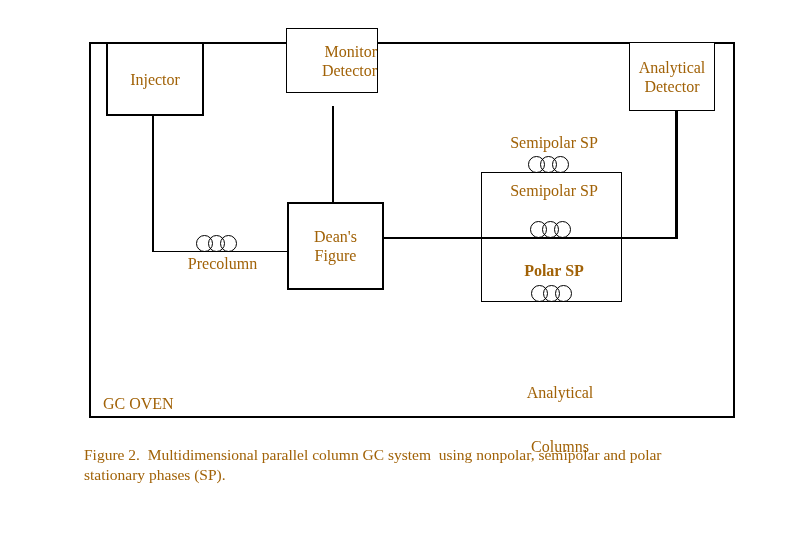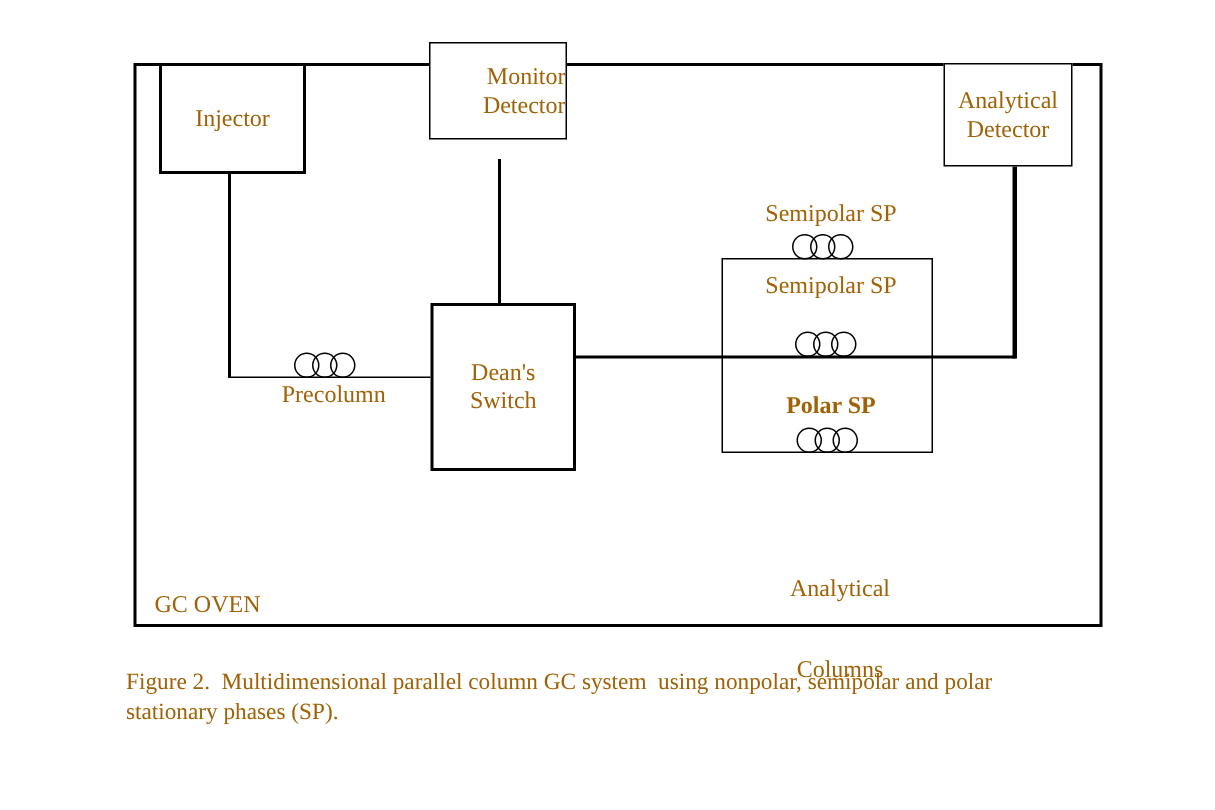--- a/index.html
+++ b/index.html
@@ -93,23 +93,23 @@
   <div class="box" style="left:286px; top:28px; width:92px; height:65px;align-items:flex-end;">
     <div>Monitor</div>
     <div>Detector</div>
   </div>
 
   <div class="box" style="left:629px; top:42px; width:86px; height:69px;">
     <div>Analytical</div>
     <div>Detector</div>
   </div>
 
-  <div class="box thick" style="left:287px; top:202px; width:97px; height:112px;">
+  <div class="box thick" style="left:287px; top:202px; width:97px; height:88px;">
     <div>Dean's</div>
-    <div>Switch</div>
+    <div>Figure</div>
   </div>
 
   <div class="coil" style="left:196px; top:235px;">
     <span></span>
       <span></span>
       <span></span>
   </div>
   <div class="coil" style="left:528px; top:156px;">
     <span></span>
       <span></span>

